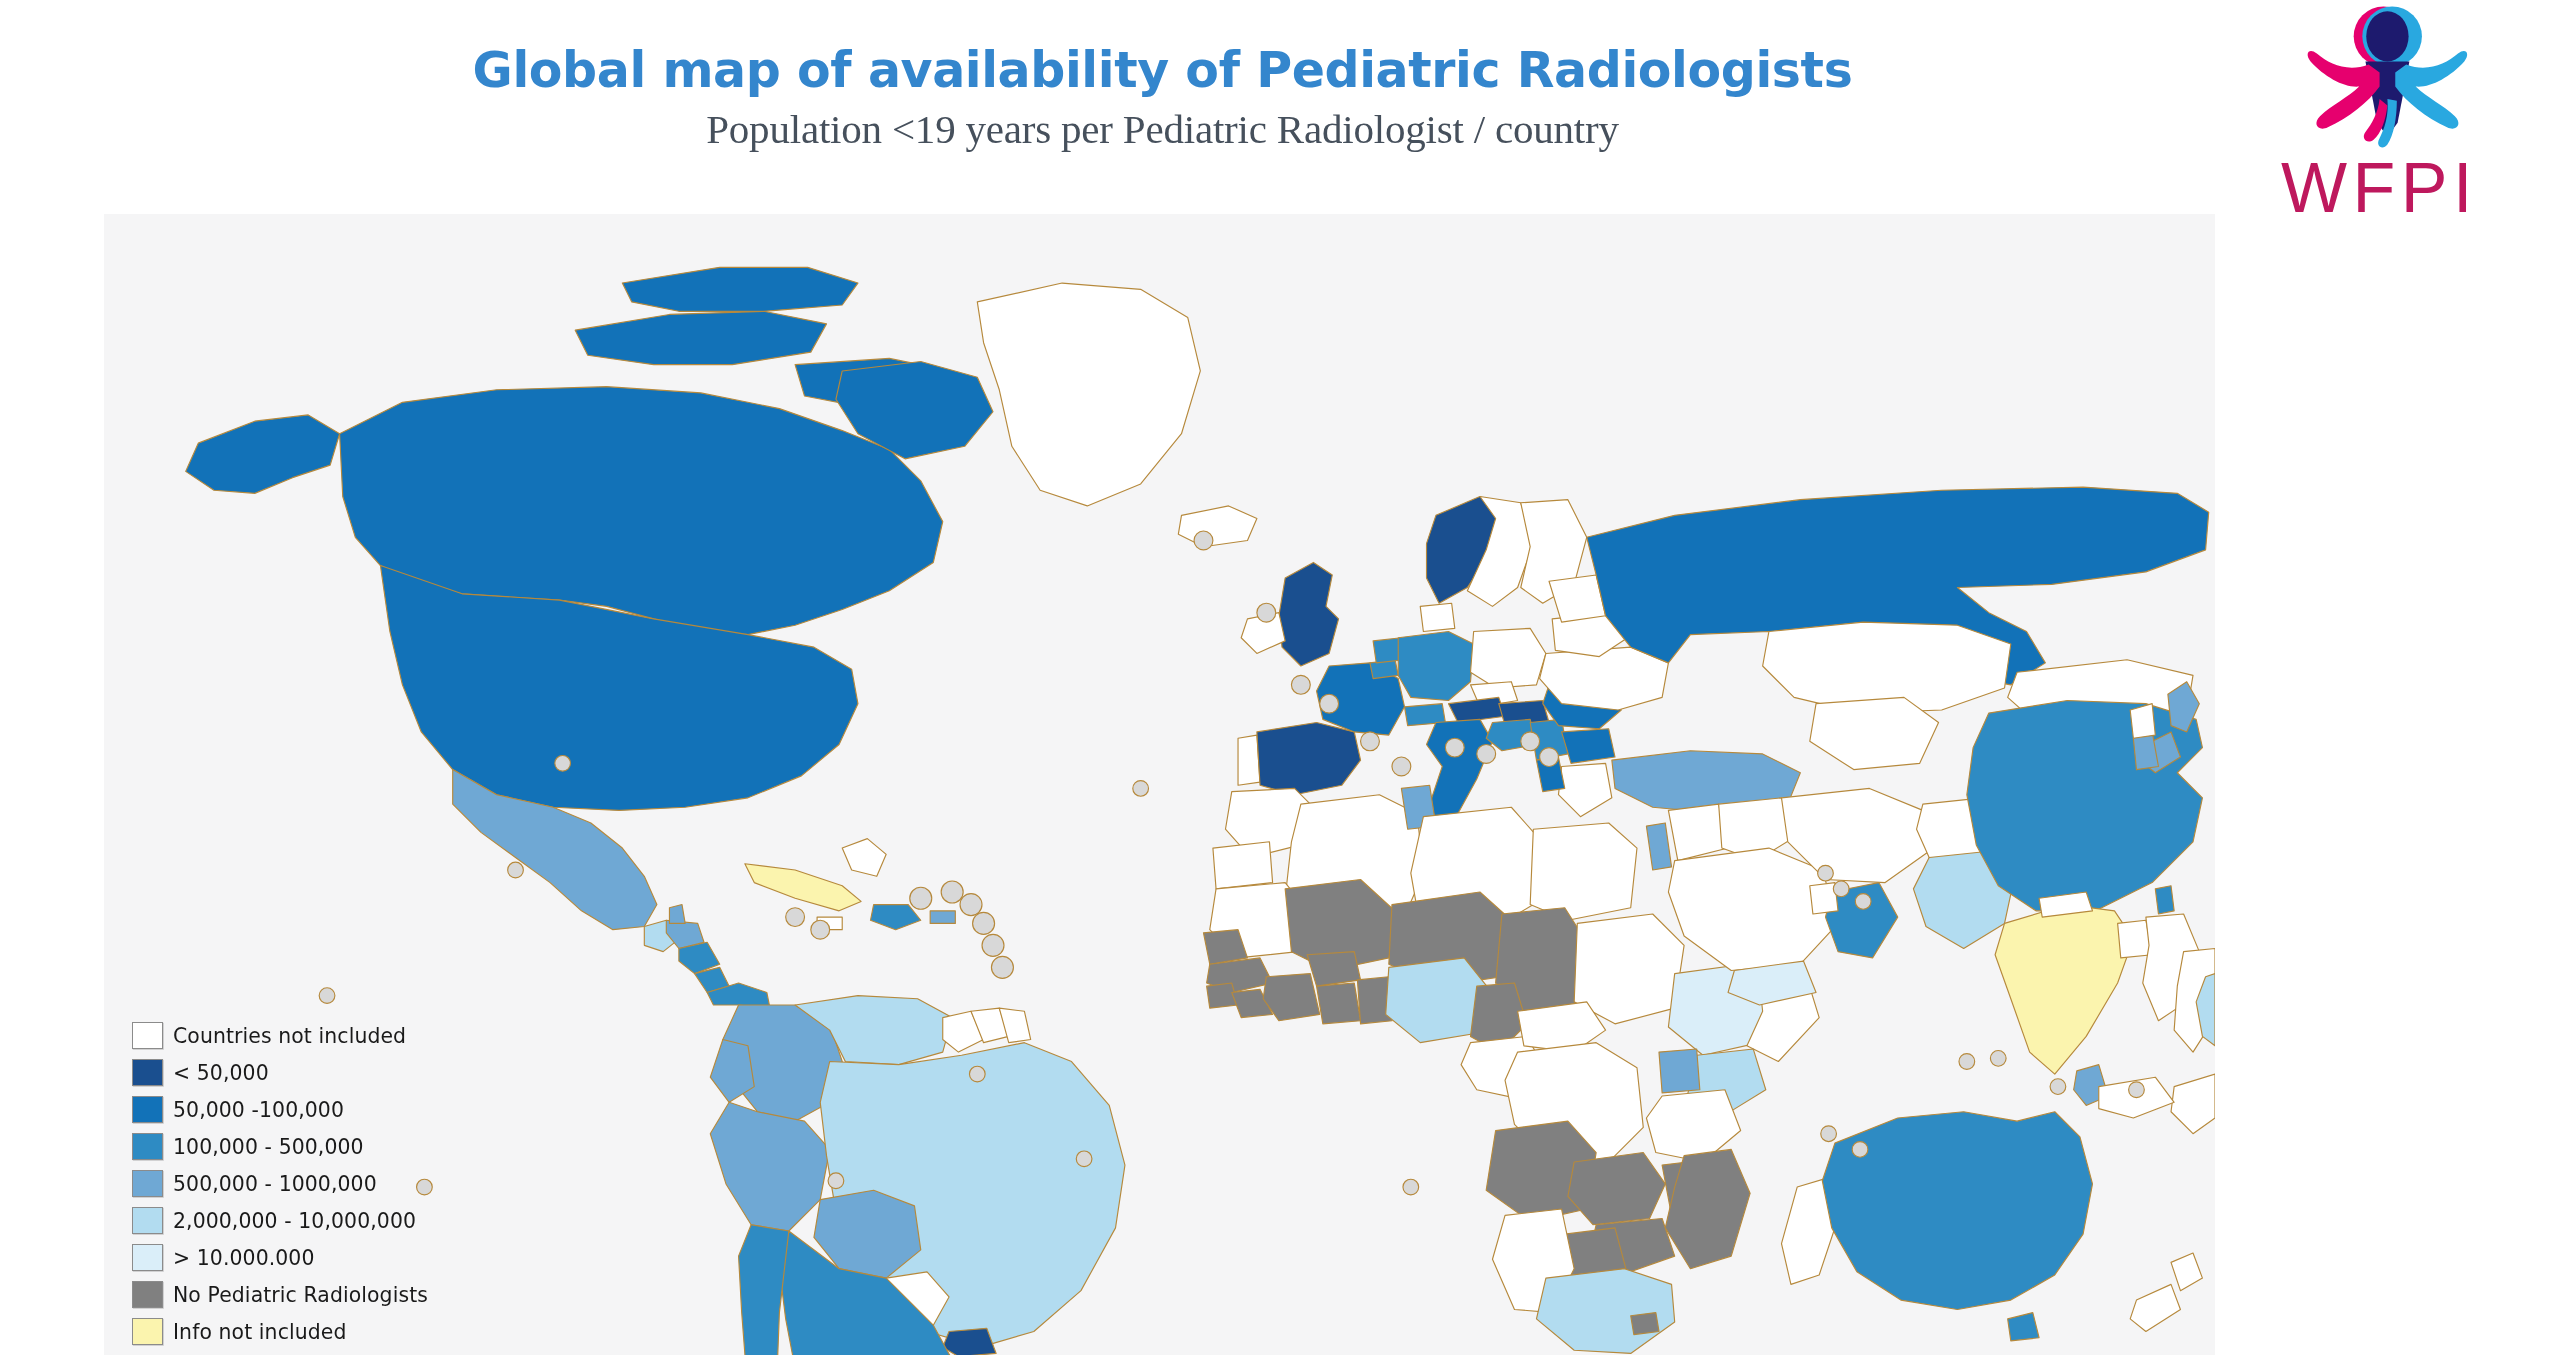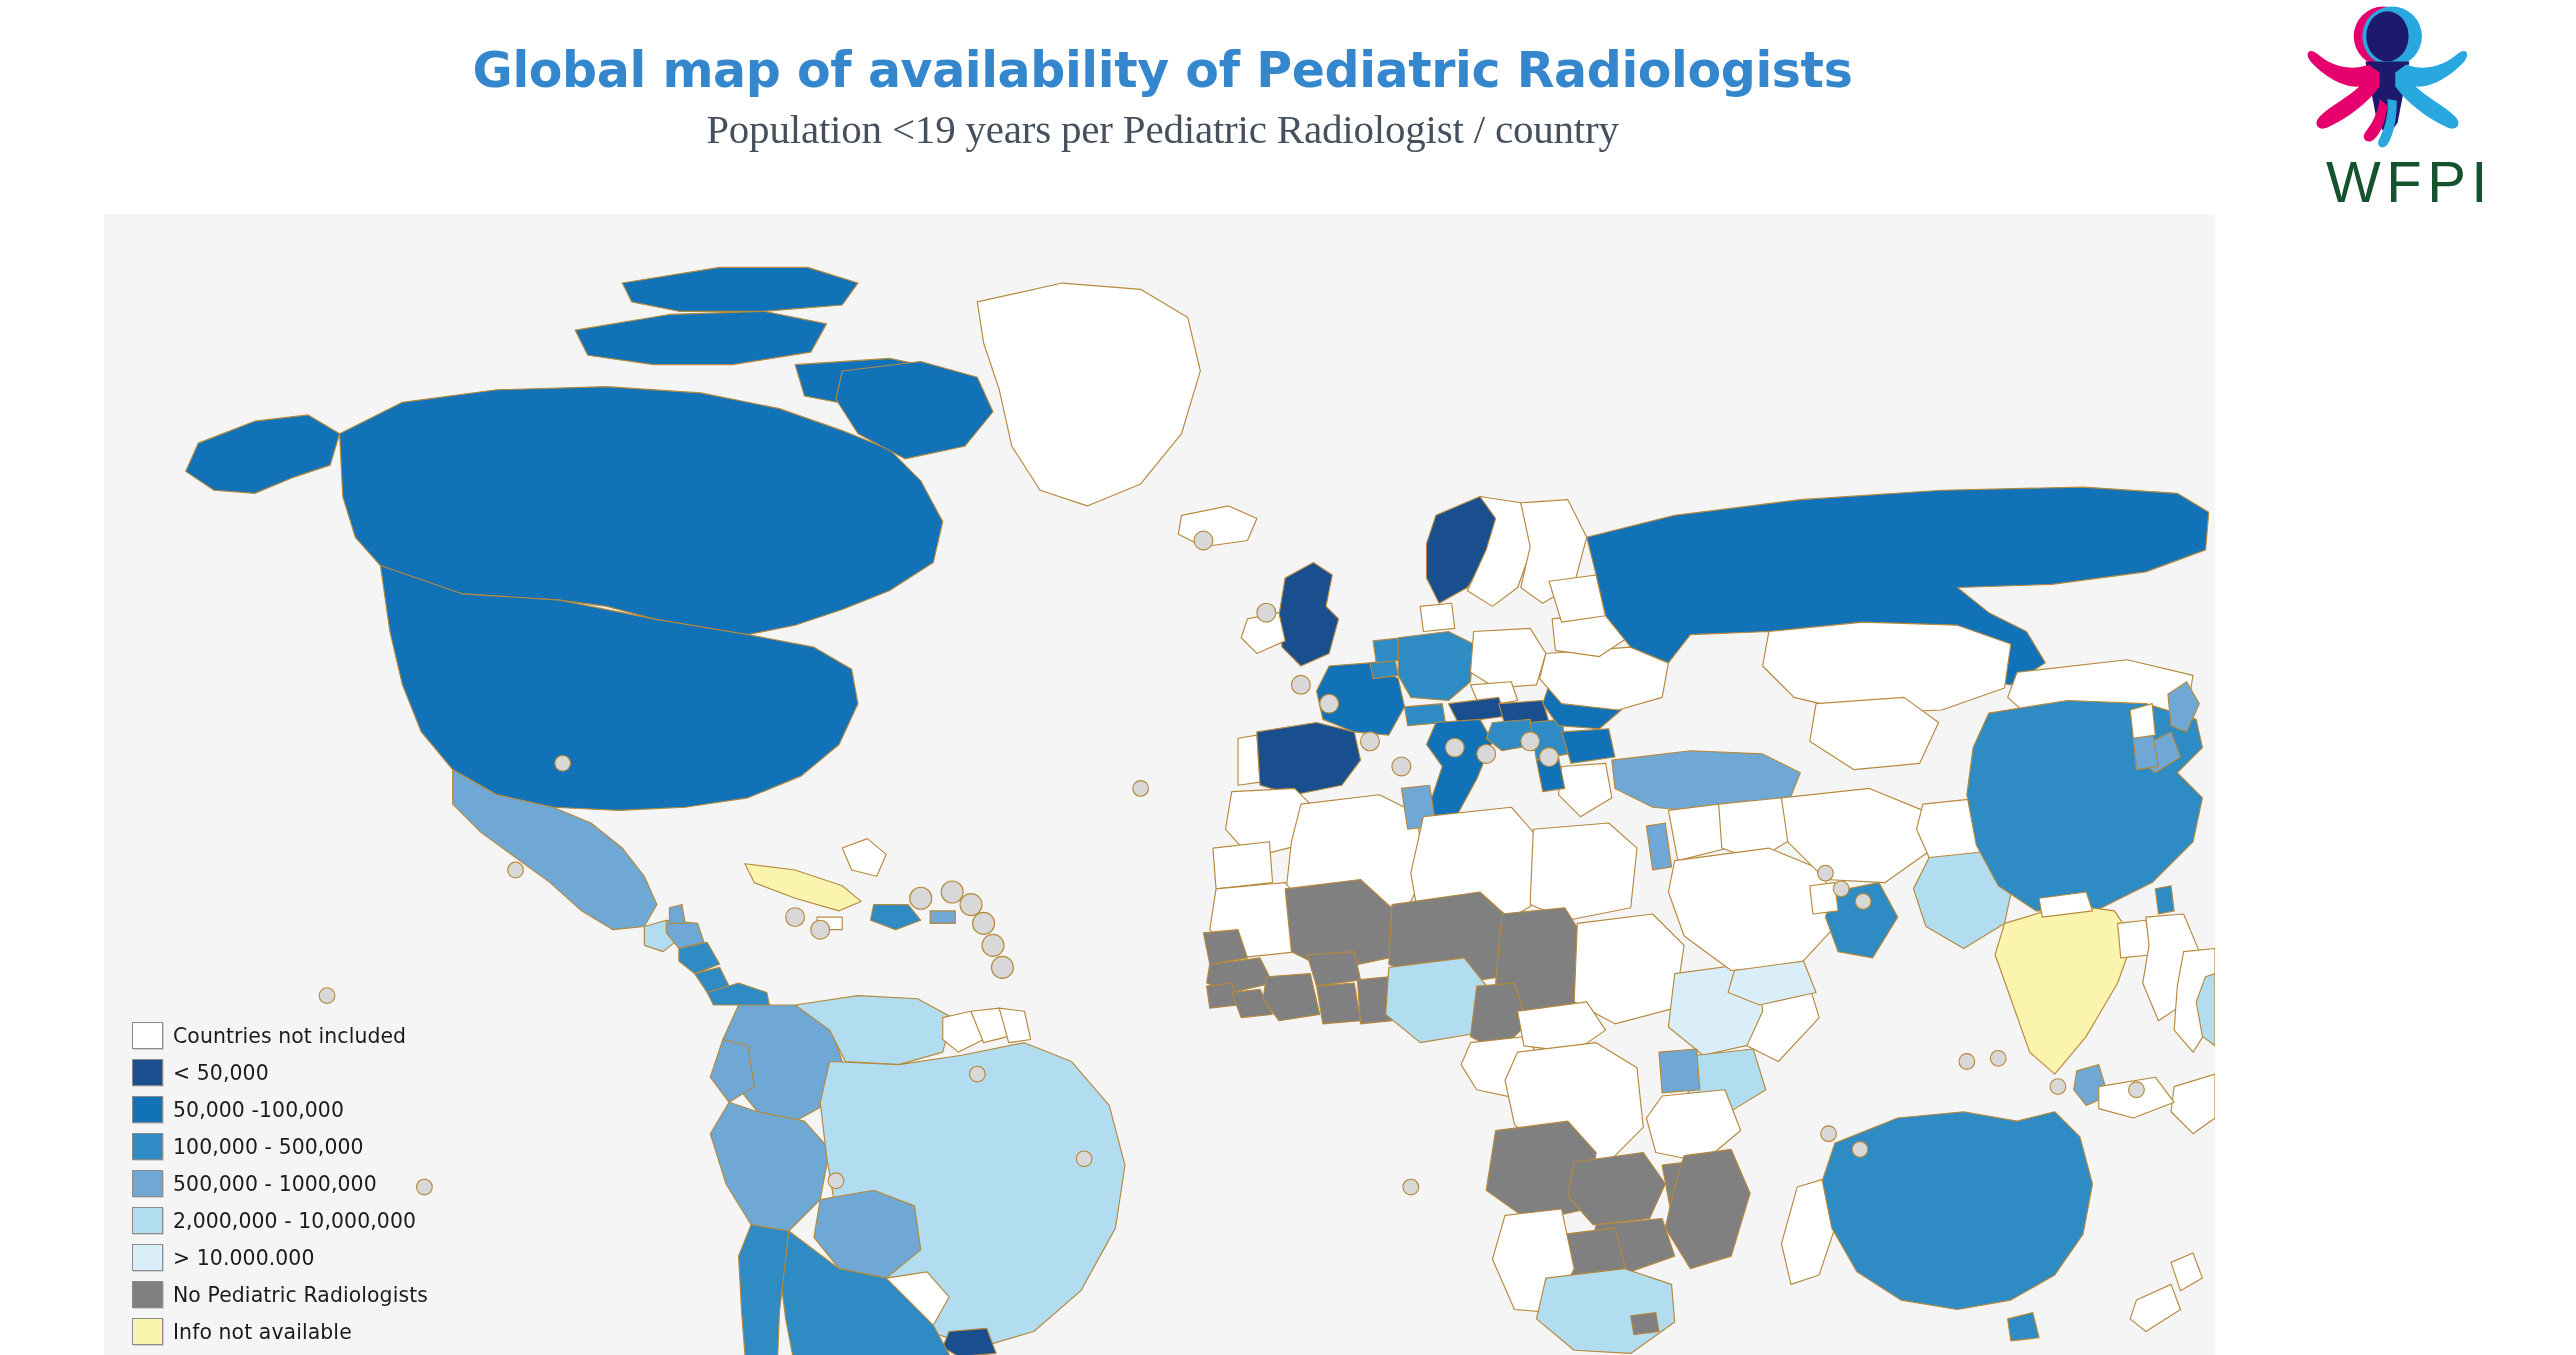--- a/index.html
+++ b/index.html
@@ -25,22 +25,22 @@
     font-family:Liberation Serif, serif;
     font-weight:400;font-size:41px;letter-spacing:-0.2px;
     color:#46505c;line-height:1.0;
   }
 
   
   .logo-box{position:absolute;left:2262px;top:0;width:314px;height:228px;background:#fff;}
   .logo-mark{position:absolute;left:31px;top:4.7px;width:181px;height:149px;}
   .logo-word{
     position:absolute;left:19px;top:148px;width:212px;
-    text-align:right;font-family:"Liberation Sans","DejaVu Sans",sans-serif;
-    font-weight:300;font-size:58px;letter-spacing:5.5px;color:#14532d;
+    text-align:left;font-family:"Liberation Sans","DejaVu Sans",sans-serif;
+    font-weight:300;font-size:70px;letter-spacing:5.5px;color:#be185d;
   }
 
   
   .map-panel{
     position:absolute;left:104px;top:214px;
     width:2111px;height:1141px;
     background:#f5f5f6;overflow:hidden;
   }
   .map-svg{position:absolute;left:0;top:0;width:2111px;height:1141px;}
   .map-svg path,.map-svg circle,.map-svg ellipse{
@@ -341,18 +341,18 @@
     <div class="lg-row">
       <span class="lg-sw" style="background:#daeef9"></span>
       <span class="lg-lb">&gt; 10.000.000</span>
     </div>
     <div class="lg-row">
       <span class="lg-sw" style="background:#808080"></span>
       <span class="lg-lb">No Pediatric Radiologists</span>
     </div>
     <div class="lg-row">
       <span class="lg-sw" style="background:#fbf4ae"></span>
-      <span class="lg-lb">Info not available</span>
+      <span class="lg-lb">Info not included</span>
     </div>
   </div>
 
 </div>
 
 
 </body></html>

